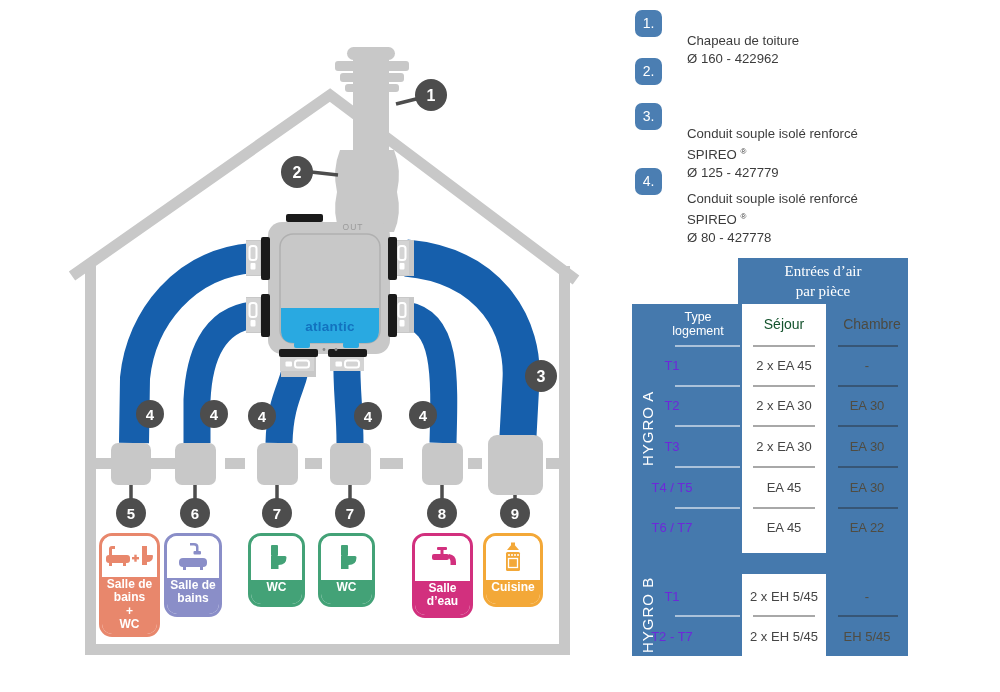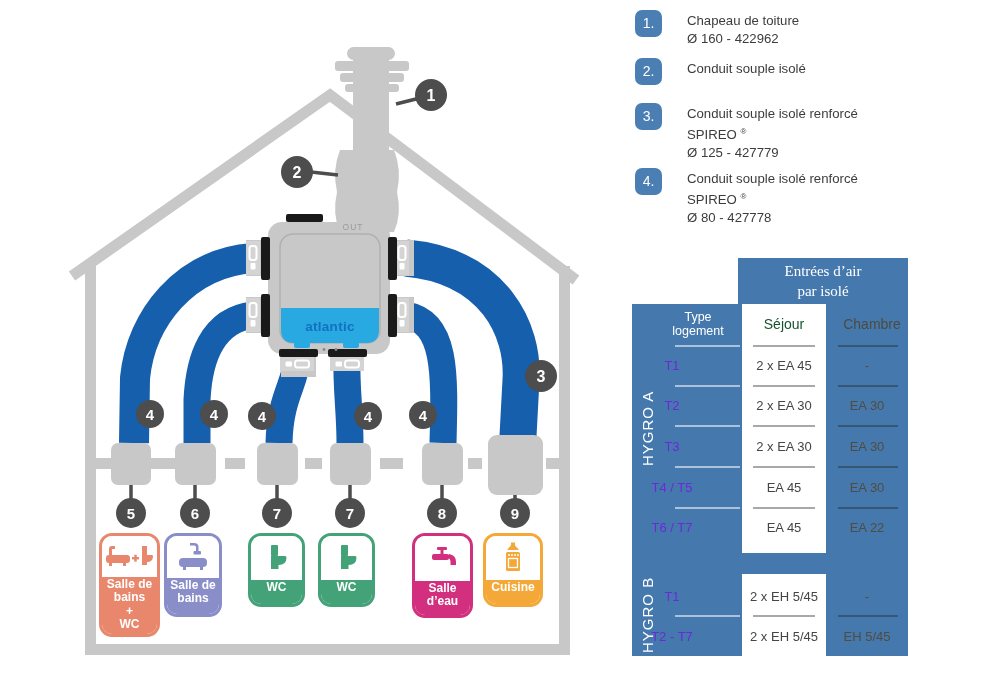--- a/index.html
+++ b/index.html
@@ -33,21 +33,21 @@
   .card-eau{left:412px;top:533px;width:61px;height:85px;border-color:#D2307E;}
   .card-eau .room-label{background:#D2307E;}
   .card-eau .room-icon{height:45px;}
   .card-cui{left:483px;top:533px;width:60px;height:74px;border-color:#F3A838;}
   .card-cui .room-label{background:#F3A838;}
   .card-cui .room-icon{height:44px;}
 
   
   .legend-badge{position:absolute;left:635px;width:27px;height:27px;border-radius:7px;
     background:#4B7EB2;color:#fff;font-size:14px;text-align:center;line-height:27px;}
-  .legend-text{position:absolute;left:687px;width:300px;font-size:13.2px;color:#3C3C3C;line-height:18px;}
+  .legend-text{position:absolute;left:687px;width:300px;font-size:13.2px;color:#3C3C3C;line-height:18px;margin-top:20px;}
   .legend-text sup{font-size:8px;}
 
   
   .tbl-header{left:738px;top:258px;width:170px;height:46px;background:#4579AD;color:#fff;
     font-size:15px;line-height:1.35;display:flex;flex-direction:column;align-items:center;justify-content:center;font-family:Liberation Serif, serif;}
   .tbl-body{left:632px;top:304px;width:276px;height:352px;background:#4579AD;}
   .tbl-whitecol{left:742px;width:84px;background:#fff;}
   .hygro-label{left:634px;width:26px;color:#fff;font-size:15px;letter-spacing:1px;
     writing-mode:vertical-rl;transform:rotate(180deg);display:flex;align-items:center;justify-content:center;}
   .tcell{position:absolute;text-align:center;font-size:13px;height:18px;line-height:18px;}
@@ -292,40 +292,39 @@
   </div>
 
   <div class="legend-badge" style="top:10px;">1.</div>
   <div class="legend-text" style="top:12px;">
     <div>Chapeau de toiture</div>
     <div>Ø 160  - 422962</div>
   </div>
 
   <div class="legend-badge" style="top:58px;">2.</div>
   <div class="legend-text" style="top:60px;">
-    <div>Conduit souple isolé</div>
   </div>
 
   <div class="legend-badge" style="top:103px;">3.</div>
   <div class="legend-text" style="top:105px;">
     <div>Conduit souple isolé renforcé</div>
     <div><span>SPIREO</span> <sup>®</sup></div>
     <div>Ø 125 - 427779</div>
   </div>
 
   <div class="legend-badge" style="top:168px;">4.</div>
   <div class="legend-text" style="top:170px;">
     <div>Conduit souple isolé renforcé</div>
     <div><span>SPIREO</span> <sup>®</sup></div>
     <div>Ø 80  - 427778</div>
   </div>
 
   <div class="abs tbl-header">
     <div>Entrées d’air</div>
-    <div>par isolé</div>
+    <div>par pièce</div>
   </div>
   <div class="abs tbl-body"></div>
   <div class="abs tbl-whitecol" style="top:304px;height:249px;"></div>
   <div class="abs tbl-whitecol" style="top:574px;height:82px;"></div>
 
   <div class="abs hygro-label" style="top:304px;height:249px;">HYGRO A</div>
   <div class="abs hygro-label" style="top:574px;height:82px;">HYGRO B</div>
 
   <div class="tcell thead-type" style="top:310px;">
     <div>Type</div>

